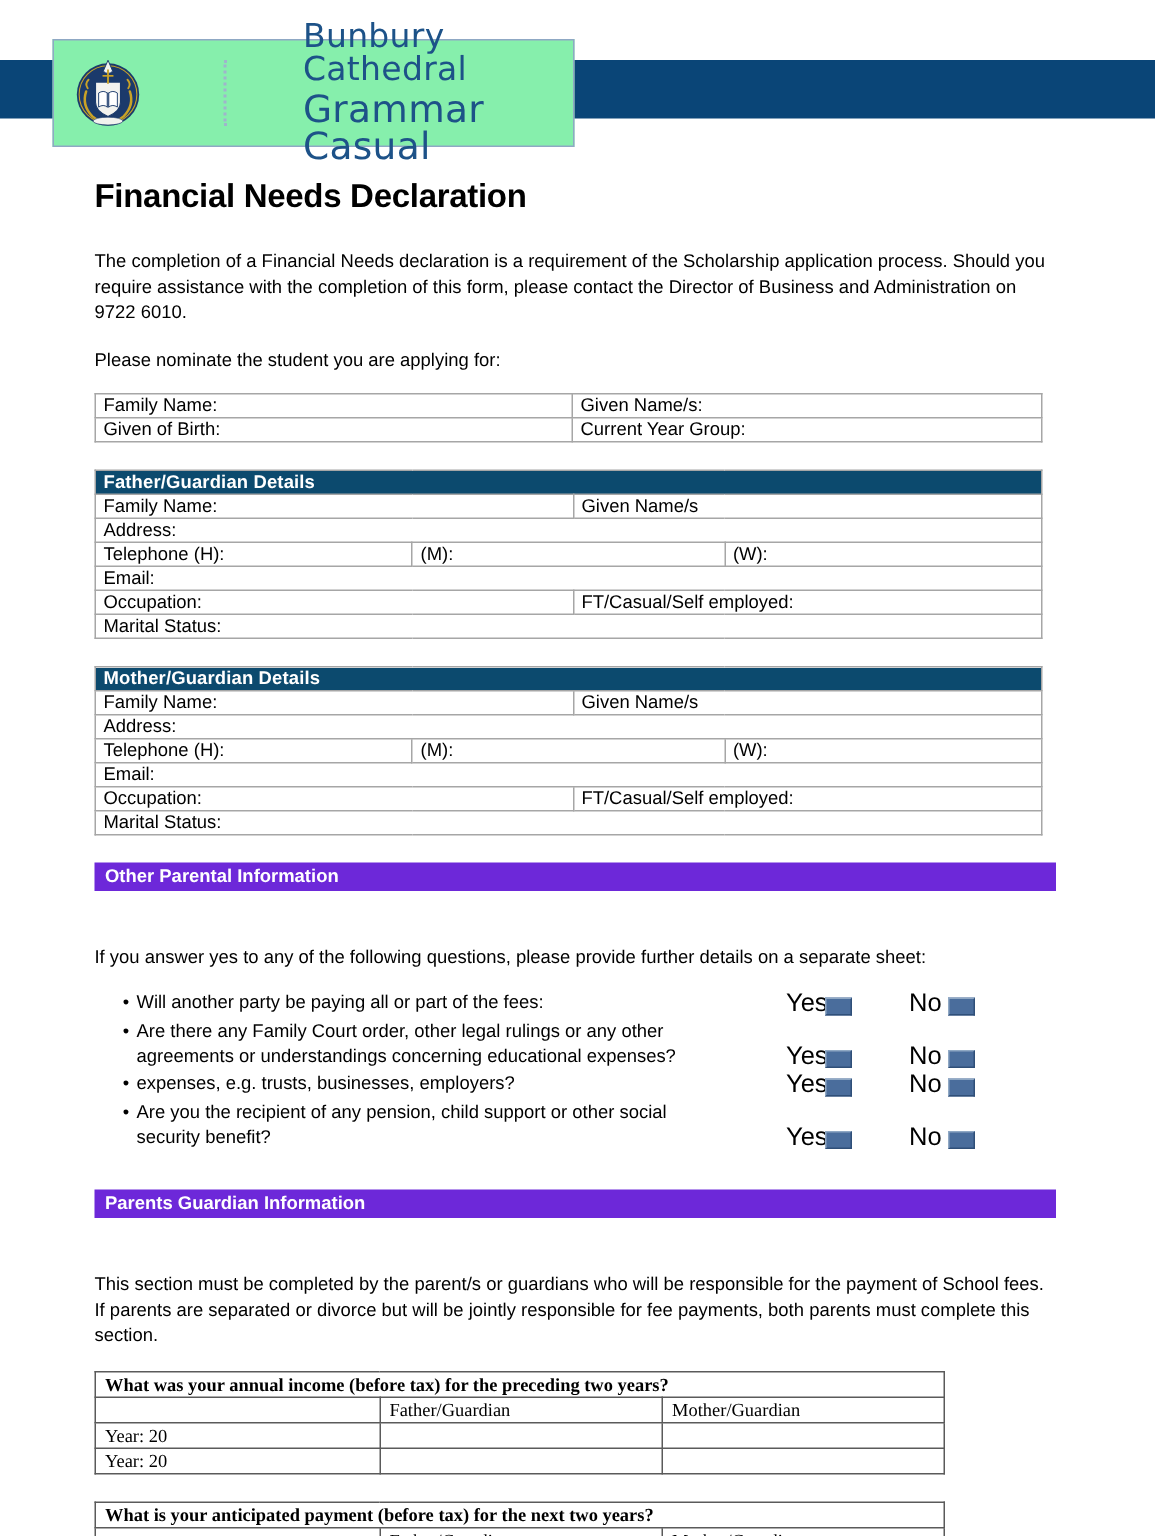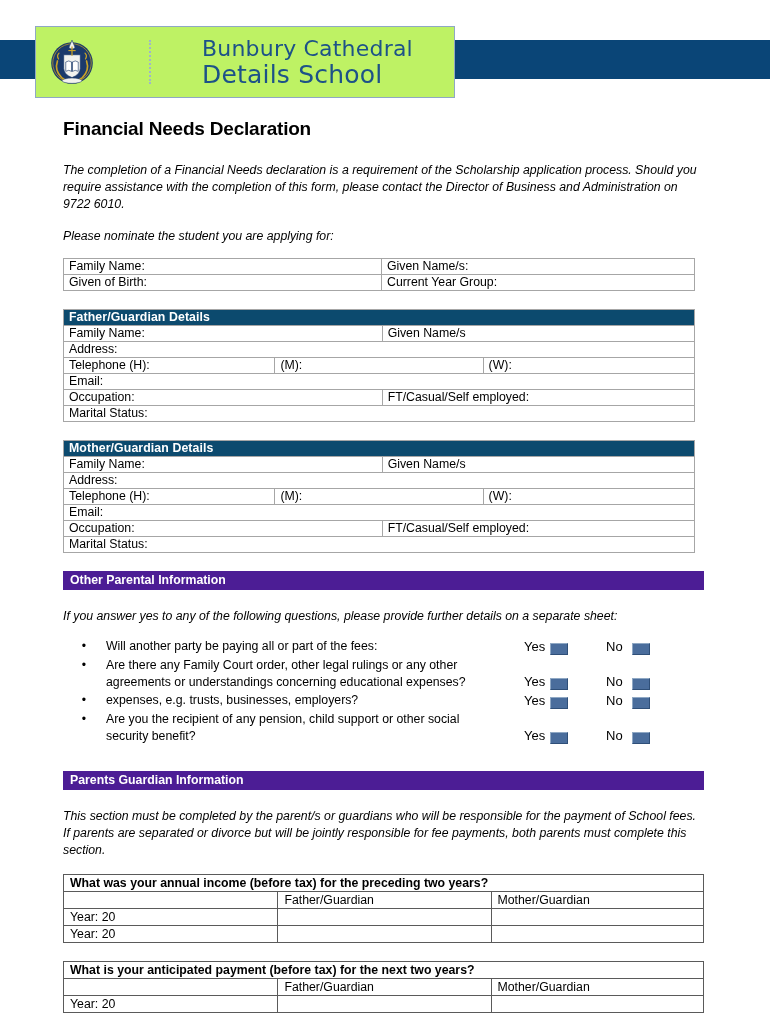--- a/index.html
+++ b/index.html
@@ -23,23 +23,23 @@
     left: 0;
     top: 40px;
     width: 770px;
     height: 39px;
     background: #0a4577;
   }
   #logo-box {
     position: absolute;
     left: 35px;
     top: 26px;
-    width: 420px;
+    width: 348px;
     height: 72px;
-    background: #bef264;
+    background: #86efac;
     border: 1px solid #7severe;
     border: 1px solid #8fa8c4;
     box-sizing: border-box;
     display: flex;
     align-items: center;
     gap: 39px;
   }
   #crest {
     width: 52px;
     height: 52px;
@@ -76,31 +76,30 @@
 
   
   #content {
     position: absolute;
     left: 63px;
     top: 118px;
     width: 641px;
   }
 
   #page-title {
-    font-size: 19px;
+    font-size: 22px;
     font-weight: bold;
     margin: 0 0 22px 0;
     letter-spacing: -0.2px;
   }
 
   .para {
     font-size: 12.3px;
     line-height: 17px;
     margin: 0 0 15px 0;
-    font-style: italic;
   }
   .para.tight { margin-bottom: 13px; }
 
   
   table.form {
     border-collapse: collapse;
     width: 632px;
     table-layout: fixed;
     margin-bottom: 18px;
   }
@@ -121,30 +120,30 @@
     font-weight: bold;
     font-size: 12.3px;
     height: 17px;
     line-height: 17px;
     border: 1px solid #0d2b6b;
     letter-spacing: 0.1px;
   }
 
   
   .banner {
-    background: #4c1d95;
+    background: #6d28d9;
     color: #ffffff;
     font-weight: bold;
     font-size: 12.3px;
     line-height: 19px;
     height: 19px;
     padding-left: 7px;
     width: 641px;
     box-sizing: border-box;
-    margin-bottom: 18px;
+    margin-bottom: 36px;
   }
 
   
   #questions {
     width: 641px;
     margin-bottom: 8px;
   }
   .q-row {
     display: flex;
     align-items: flex-start;
@@ -160,28 +159,27 @@
     text-align: center;
     font-size: 12.3px;
     line-height: 17px;
     padding-left: 14px;
     box-sizing: border-box;
   }
   .q-text {
     font-size: 12.3px;
     line-height: 17px;
     flex: 1 1 auto;
-    margin-left: 15px;
   }
   .q-answers {
     flex: 0 0 180px;
     display: flex;
     align-items: flex-end;
     justify-content: flex-start;
-    font-size: 13px;
+    font-size: 17px;
     line-height: 17px;
     padding-bottom: 1px;
   }
   .q-answers.low { align-self: flex-end; }
   .ans-label {
     width: 26px;
     text-align: left;
   }
   .ans-label.no-label { margin-left: 38px; }
   .checkbox {
@@ -193,24 +191,25 @@
     border-left-color: #8fa8c4;
     box-sizing: border-box;
     display: inline-block;
     flex: 0 0 auto;
     margin-top: 2px;
   }
 
   
   table.income {
     border-collapse: collapse;
-    width: 641px;
+    width: 567px;
     table-layout: fixed;
     margin-bottom: 18px;
     border: 1px solid #3a3a3a;
+    font-family: Liberation Serif, serif;
   }
   table.income td {
     border: 1px solid #5a5a5a;
     height: 16px;
     padding: 0 0 0 6px;
     font-size: 12.3px;
     line-height: 16px;
     vertical-align: middle;
     white-space: nowrap;
   }
@@ -242,21 +241,21 @@
 
     <path d="M50 8 L56 22 Q50 28 44 22 Z" fill="#f2f2ee" stroke="#1b3a6b" stroke-width="1.2"></path>
     <line x1="50" y1="20" x2="50" y2="38" stroke="#c9a227" stroke-width="2.4"></line>
     <line x1="43" y1="28" x2="57" y2="28" stroke="#c9a227" stroke-width="2.2"></line>
 
     <ellipse cx="50" cy="86" rx="19" ry="5" fill="#f2f2ee" stroke="#1b3a6b" stroke-width="0.8"></ellipse>
   </svg>
   <div id="logo-divider"></div>
   <div id="logo-text">
     <div id="logo-line1">Bunbury Cathedral</div>
-    <div id="logo-line2">Details School</div>
+    <div id="logo-line2">Grammar Casual</div>
   </div>
 </div>
 
 <div id="content">
 
   <h1 id="page-title">Financial Needs Declaration</h1>
 
   <p class="para">The completion of a Financial Needs declaration is a requirement of the Scholarship application process. Should you require assistance with the completion of this form, please contact the Director of Business and Administration on 9722 6010.</p>
 
   <p class="para tight">Please nominate the student you are applying for:</p>

